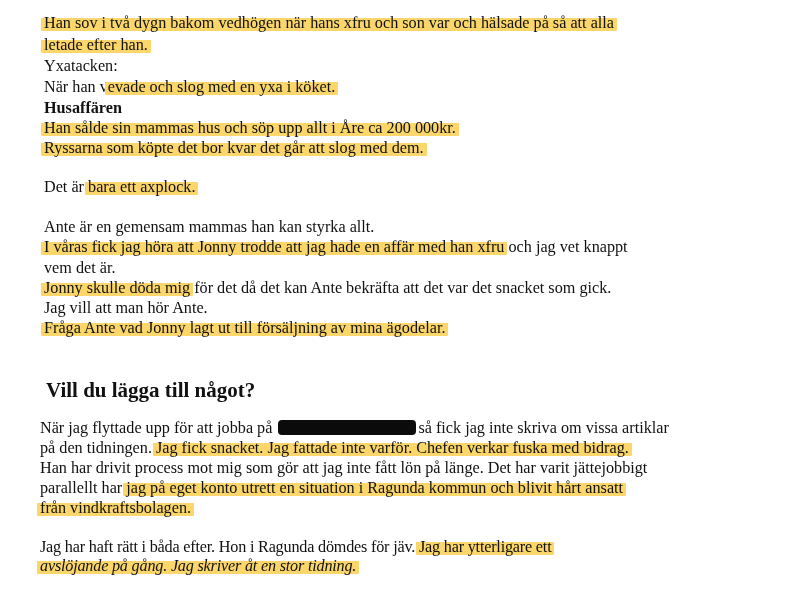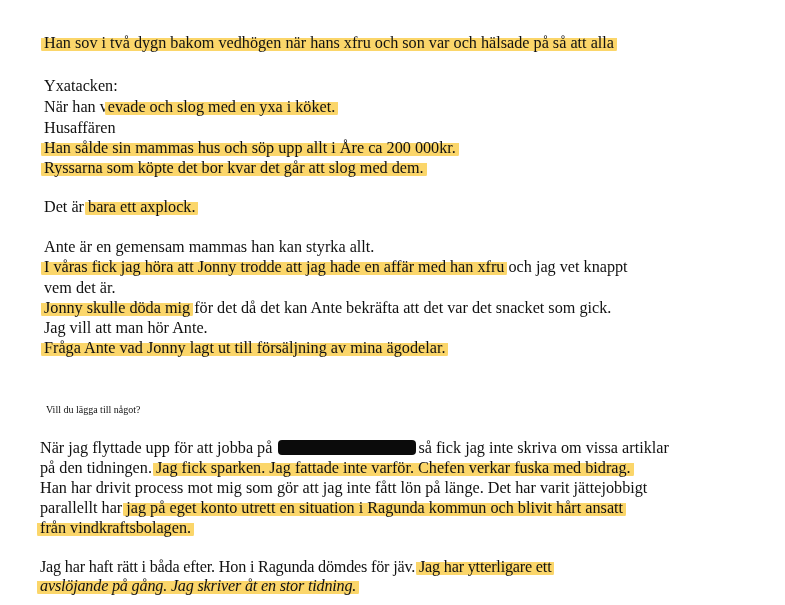--- a/index.html
+++ b/index.html
@@ -20,31 +20,30 @@
       left: 0;
       top: 0;
       width: 785px;
       height: 605px;
     }
     .line {
       position: absolute;
       white-space: nowrap;
       font-size: 16.2px;
       line-height: 20px;
-      margin-top: 20px;
     }
     .hl {
       background: linear-gradient(to bottom, transparent 22%, #fbd66a 22%, #fbd66a 92%, transparent 92%);
       border-radius: 3px;
       padding: 0 3px;
       margin: 0 -3px;
     }
     .heading {
-      font-weight: normal;
-      font-size: 10px;
+      font-weight: bold;
+      font-size: 21px;
     }
     .redact {
       display: inline-block;
       width: 138px;
       height: 15px;
       background: #0b0b0b;
       border-radius: 4px;
       vertical-align: -2px;
       margin: 0 2px;
     }
@@ -52,27 +51,30 @@
     .s2 { left: 40px; }
   </style>
 </head>
 <body>
 
 <div class="doc">
 
   <div class="line s1" style="top:13px;">
     <span class="hl">Han sov i två dygn bakom vedhögen när hans xfru och son var och hälsade på så att alla</span>
   </div>
+  <div class="line s1" style="top:35px;">
+    <span class="hl">letade efter han.</span>
+  </div>
   <div class="line s1" style="top:56px;">
     <span>Yxatacken:</span>
   </div>
   <div class="line s1" style="top:77px;">
     <span>När han v</span><span class="hl">evade och slog med en yxa i köket.</span>
   </div>
-  <div class="line s1" style="top:98px;">
+  <div class="line s1" style="top:98px;font-weight:bold;">
     <span>Husaffären</span>
   </div>
   <div class="line s1" style="top:118px;">
     <span class="hl">Han sålde sin mammas hus och söp upp allt i Åre ca 200 000kr.</span>
   </div>
   <div class="line s1" style="top:138px;">
     <span class="hl">Ryssarna som köpte det bor kvar det går att slog med dem.</span>
   </div>
 
   <div class="line s1" style="top:177px;text-align:right;">
@@ -97,21 +99,21 @@
   <div class="line s1" style="top:318px;">
     <span class="hl">Fråga Ante vad Jonny lagt ut till försäljning av mina ägodelar.</span>
   </div>
 
   <div class="line heading" style="left:46px; top:380px;">Vill du lägga till något?</div>
 
   <div class="line s2" style="top:418px;">
     <span>När jag flyttade upp för att jobba på </span><span class="redact"></span><span>så fick jag inte skriva om vissa artiklar</span>
   </div>
   <div class="line s2" style="top:438px;">
-    <span>på den tidningen. </span><span class="hl">Jag fick sparken. Jag fattade inte varför. Chefen verkar fuska med bidrag.</span>
+    <span>på den tidningen. </span><span class="hl">Jag fick snacket. Jag fattade inte varför. Chefen verkar fuska med bidrag.</span>
   </div>
   <div class="line s2" style="top:458px;text-align:right;">
     <span>Han har drivit process mot mig som gör att jag inte fått lön på länge. Det har varit jättejobbigt</span>
   </div>
   <div class="line s2" style="top:478px;">
     <span>parallellt har </span><span class="hl">jag på eget konto utrett en situation i Ragunda kommun och blivit hårt ansatt</span>
   </div>
   <div class="line s2" style="top:498px;">
     <span class="hl">från vindkraftsbolagen.</span>
   </div>

